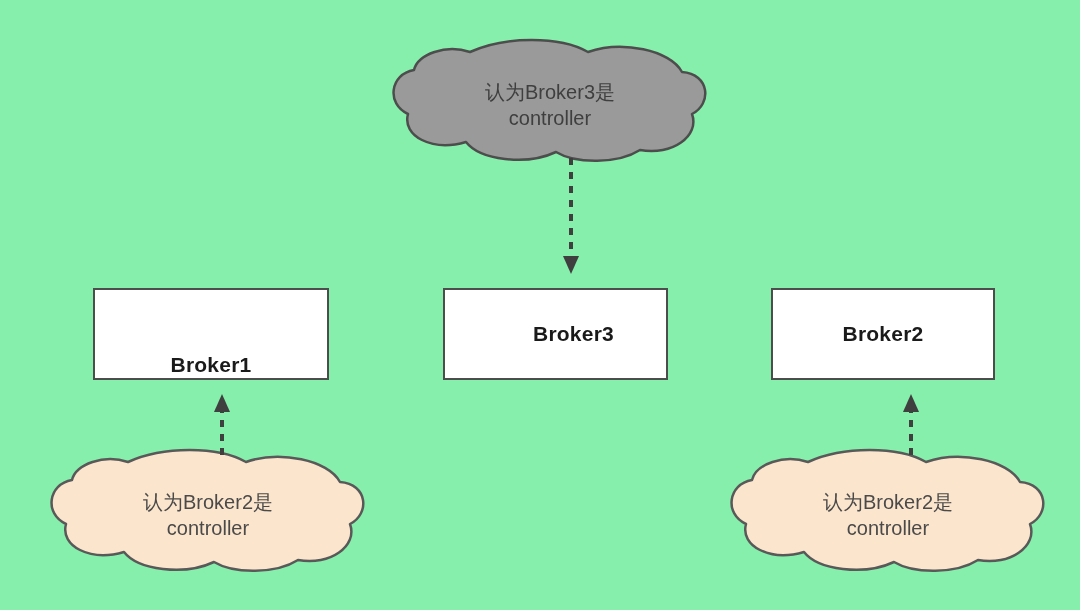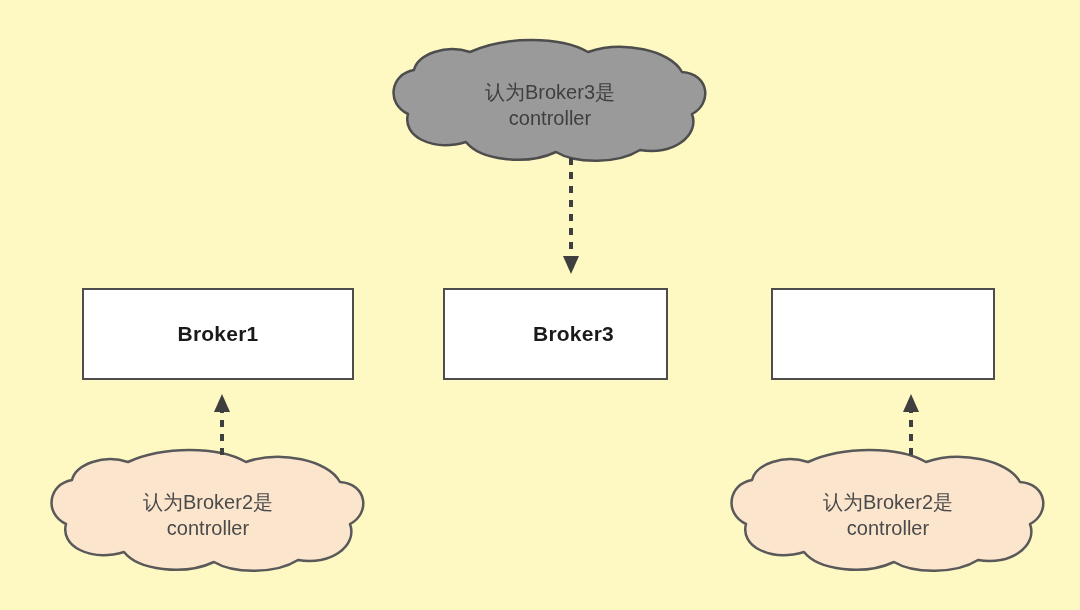--- a/index.html
+++ b/index.html
@@ -7,21 +7,21 @@
     padding: 0;
     background: #000000;
   }
   body {
     font-family: "Liberation Sans", "DejaVu Sans", sans-serif;
   }
   #canvas {
     position: relative;
     width: 1080px;
     height: 610px;
-    background: #fef9c3;
+    background: #86efac;
     overflow: hidden;
   }
   .layer {
     position: absolute;
     left: 0;
     top: 0;
     width: 1080px;
     height: 610px;
   }
   .node-box {
@@ -139,30 +139,31 @@
   <div class="cloud-label cloud-peach-text" style="left:68px; top:472px; width:280px; height:86px;">
     <span class="line">认为Broker2是</span>
     <span class="line">controller</span>
   </div>
 
   <div class="cloud-label cloud-peach-text" style="left:748px; top:472px; width:280px; height:86px;">
     <span class="line">认为Broker2是</span>
     <span class="line">controller</span>
   </div>
 
-  <div class="node-box" style="left:82px; top:288px; width:272px; height:92px;">
+  <div class="node-box" style="left:93px; top:288px; width:236px; height:92px;align-items:flex-end;">
     <div>
       <span class="line">Broker1</span>
     </div>
   </div>
 
   <div class="node-box" style="left:443px; top:288px; width:225px; height:92px;padding-left:36px;">
     <div>
       <span class="line">Broker3</span>
     </div>
   </div>
 
   <div class="node-box" style="left:771px; top:288px; width:224px; height:92px;">
     <div>
+      <span class="line">Broker2</span>
     </div>
   </div>
 
 </div>
 
 </body></html>

